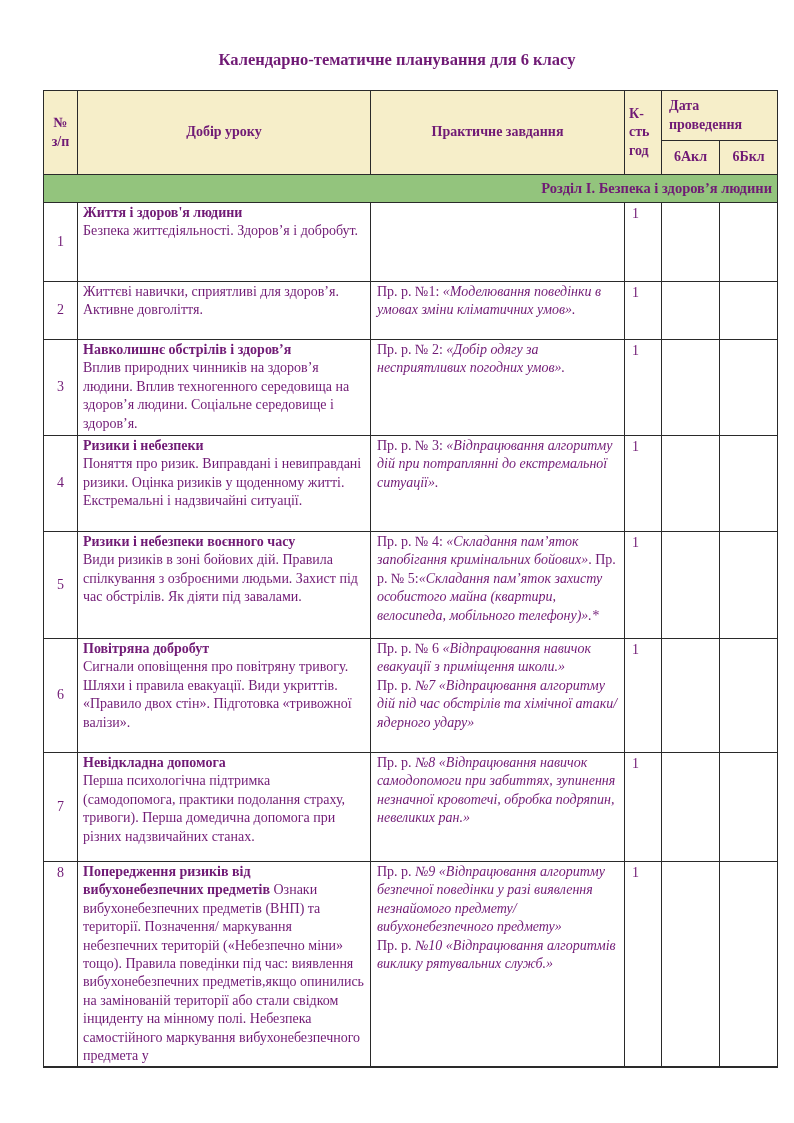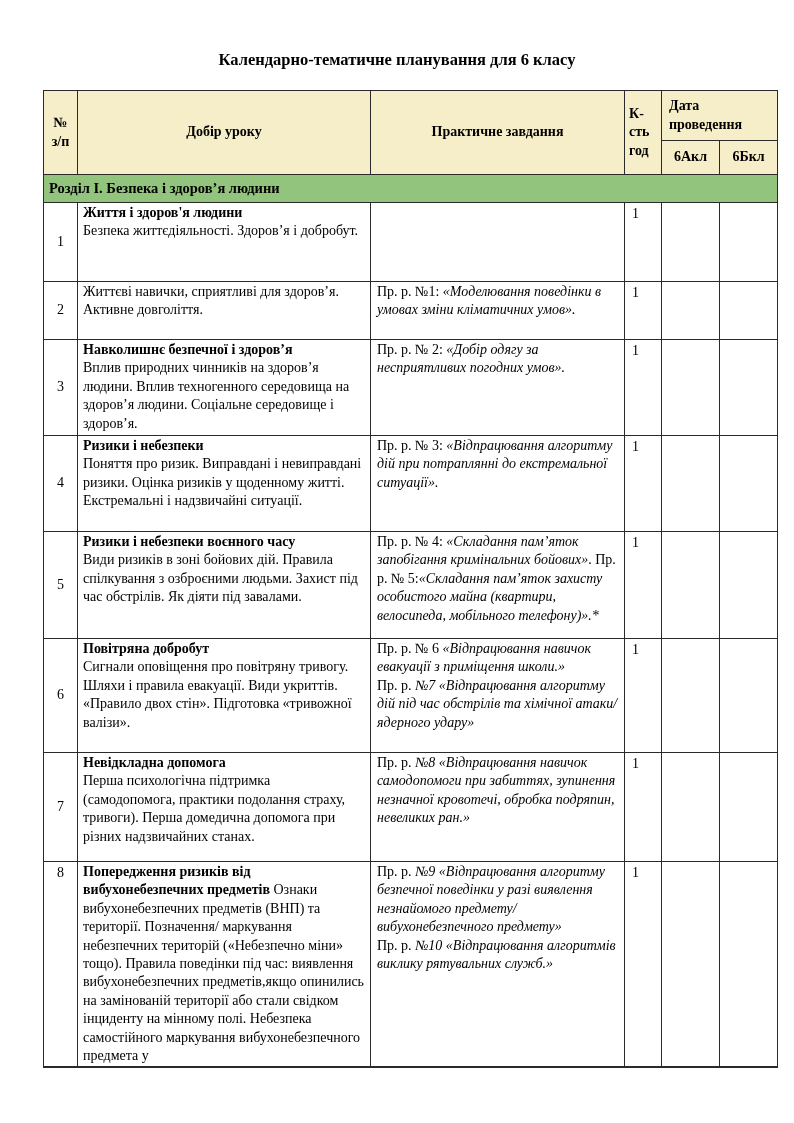--- a/index.html
+++ b/index.html
@@ -4,21 +4,21 @@
 <style>
   :root{
     --header-bg:#f6eec9;
     --section-bg:#93c47d;
     --border:#2a2a2a;
   }
   *{box-sizing:border-box;}
   html,body{margin:0;padding:0;background:#ffffff;}
   .page{
     width:794px;height:1123px;position:relative;overflow:hidden;
-    background:#ffffff;color:#000000;
+    background:#ffffff;color:#701a75;
     font-family:"Liberation Serif","DejaVu Serif",serif;
   }
   .title{
     position:absolute;top:50px;left:0;width:100%;margin:0;
     text-align:center;font-size:16.5px;font-weight:bold;
   }
   .table-clip{
     position:absolute;left:43px;top:90px;width:735px;height:978px;
     overflow:hidden;border-bottom:2px solid var(--border);
   }
@@ -29,21 +29,21 @@
     font-size:14px;line-height:18.4px;
   }
   .plan th{
     background:var(--header-bg);font-weight:bold;
     text-align:center;vertical-align:middle;
   }
   th.h-hours{text-align:left;padding-left:4px;padding-right:14px;}
   th.h-date{text-align:left;padding-left:7px;height:50px;margin-top:39px;}
   tr.sub-header th{height:34px;}
   td.section-cell{
-    background:var(--section-bg);text-align:left;font-weight:bold;
+    background:var(--section-bg);text-align:right;font-weight:bold;
     height:28px;vertical-align:middle;font-size:14.5px;
   }
   td.c-num{text-align:center;vertical-align:middle;}
   td.c-topic{padding:1px 6px 2px 5px;}
   td.c-pract{padding:1px 6px 2px 6px;}
   td.c-hours{vertical-align:top;text-align:left;padding-left:7px;}
   tr.last-row td.c-num{vertical-align:top;padding-top:2px;}
   .b{font-weight:bold;}
   .i{font-style:italic;}
 </style>
@@ -93,21 +93,21 @@
           <tr style="height: 58px;">
             <td class="c-num">2</td>
             <td class="c-topic"><span>Життєві навички, сприятливі для здоров’я. Активне довголіття.</span></td>
             <td class="c-pract"><span>Пр. р.  №1: </span><span class="i">«Моделювання поведінки в умовах зміни кліматичних умов».</span></td>
             <td class="c-hours">1</td>
             <td class="c-date"></td>
             <td class="c-date"></td>
           </tr>
           <tr style="height: 87px;">
             <td class="c-num">3</td>
-            <td class="c-topic"><span class="b">Навколишнє безпечної і здоров’я</span><br><span>Вплив природних чинників на здоров’я людини. Вплив техногенного середовища на здоров’я людини. Соціальне середовище і здоров’я.</span></td>
+            <td class="c-topic"><span class="b">Навколишнє обстрілів і здоров’я</span><br><span>Вплив природних чинників на здоров’я людини. Вплив техногенного середовища на здоров’я людини. Соціальне середовище і здоров’я.</span></td>
             <td class="c-pract"><span>Пр. р. № 2: </span><span class="i">«Добір одягу за несприятливих погодних умов».</span></td>
             <td class="c-hours">1</td>
             <td class="c-date"></td>
             <td class="c-date"></td>
           </tr>
           <tr style="height: 96px;">
             <td class="c-num">4</td>
             <td class="c-topic"><span class="b">Ризики і небезпеки</span><br><span>Поняття про ризик. Виправдані і невиправдані ризики. Оцінка ризиків у щоденному житті. Екстремальні і надзвичайні ситуації.</span></td>
             <td class="c-pract"><span>Пр. р. № 3: </span><span class="i">«Відпрацювання алгоритму дій при потраплянні до екстремальної ситуації».</span></td>
             <td class="c-hours">1</td>

